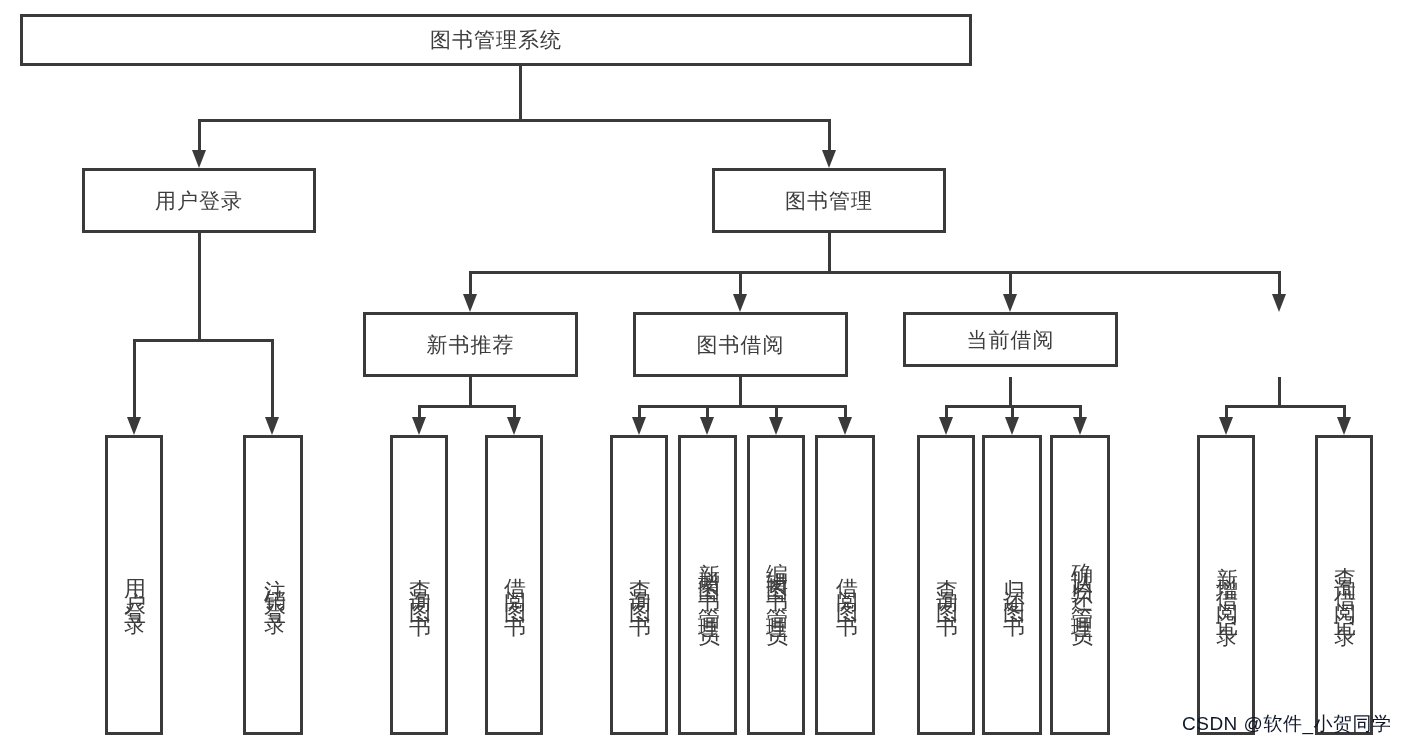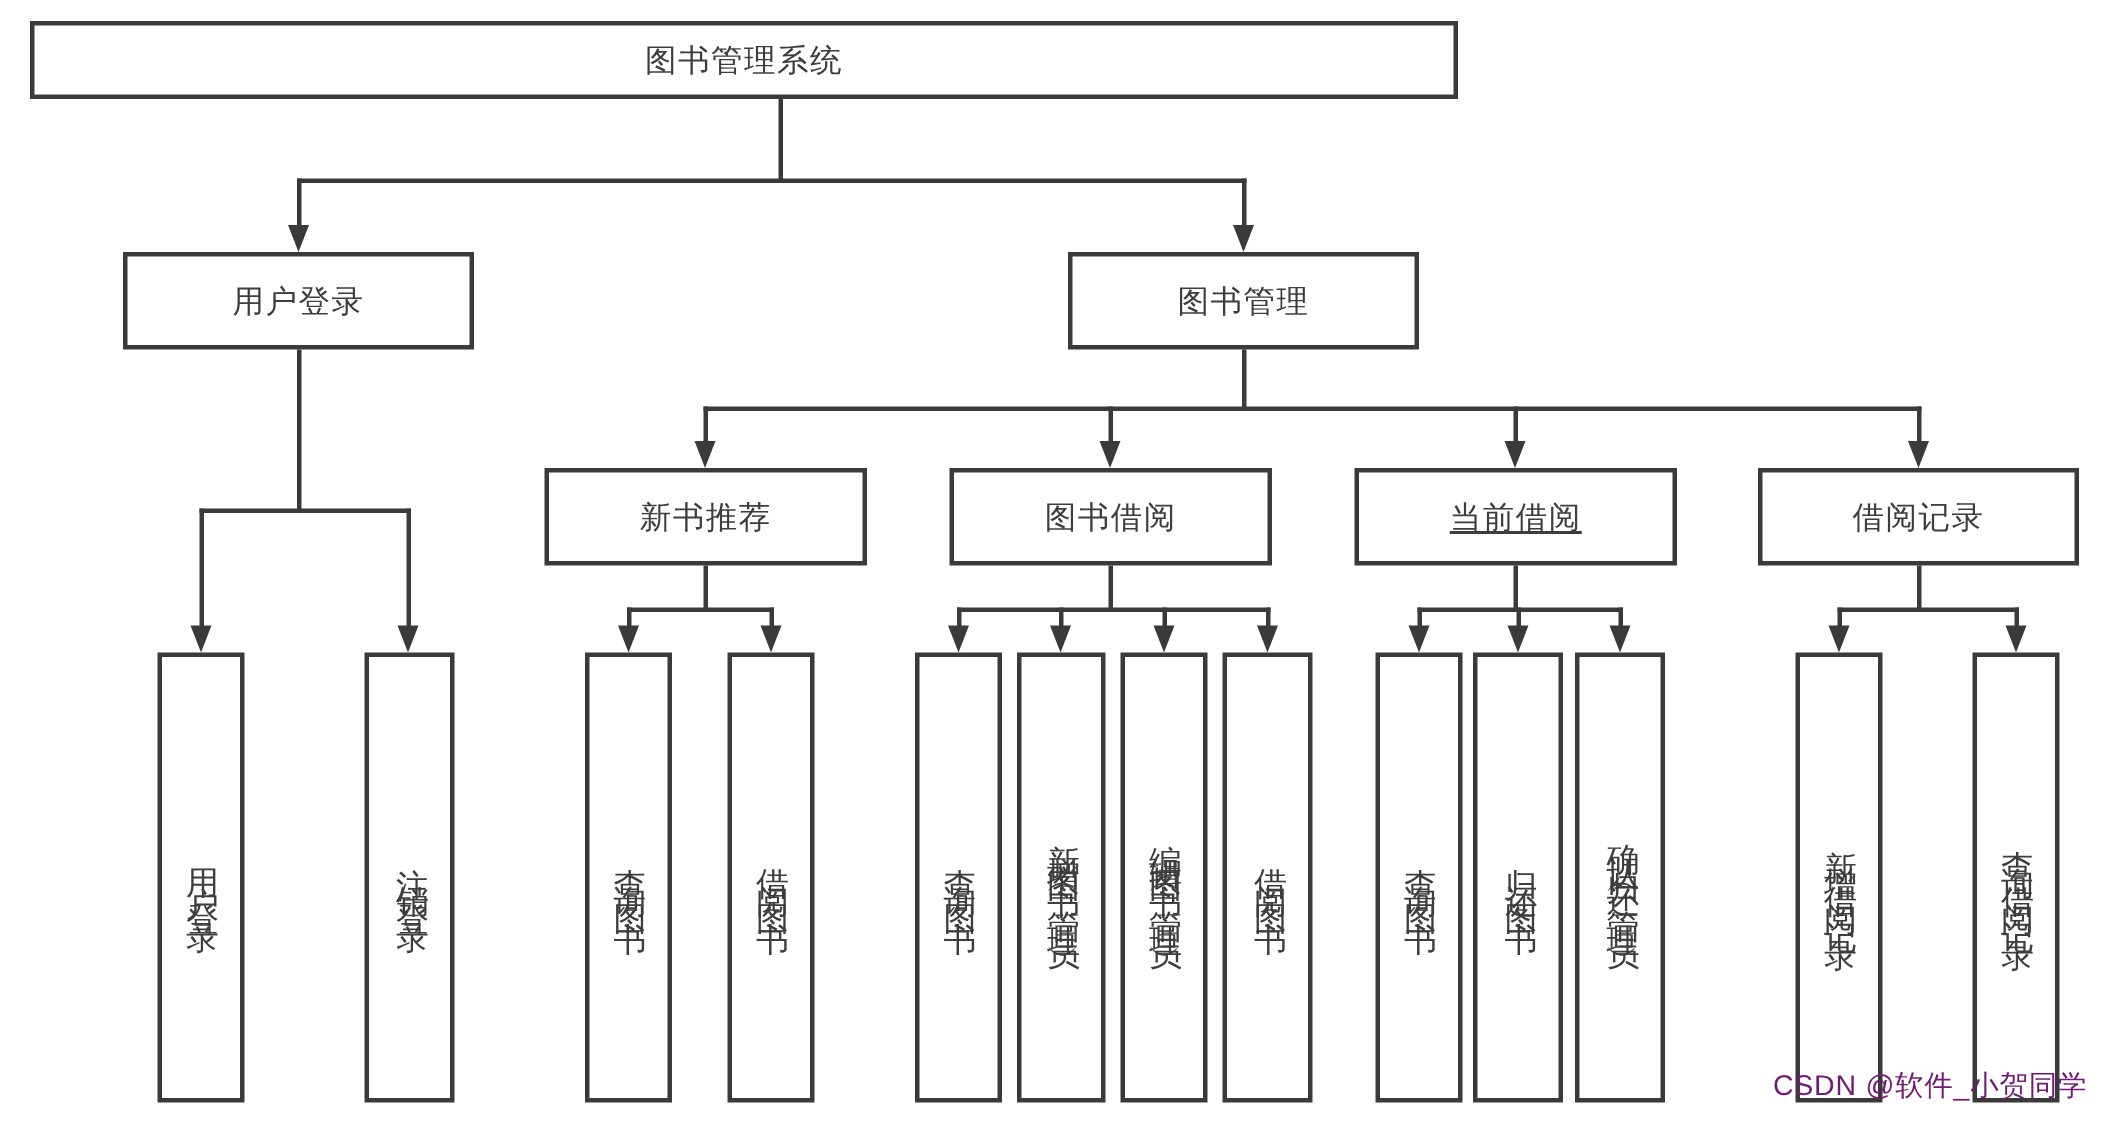--- a/index.html
+++ b/index.html
@@ -43,61 +43,60 @@
     border-left:7px solid transparent;
     border-right:7px solid transparent;
     border-top:18px solid #3a3a3a;
   }
   
   #root-box      {left:20px;  top:14px;  width:952px;height:52px;}
   #user-login-box{left:82px;  top:168px; width:234px; height:65px;}
   #book-mgmt-box {left:712px; top:168px; width:234px; height:65px;font-family:Liberation Mono, monospace;}
   #mod-newbook   {left:363px; top:312px; width:215px; height:65px;}
   #mod-borrow    {left:633px; top:312px; width:215px; height:65px;}
-  #mod-current   {left:903px; top:312px; width:215px; height:65px;text-decoration:underline;}
+  #mod-current   {left:903px; top:312px; width:215px; height:55px;}
   #mod-record    {left:1172px;top:312px; width:214px; height:65px;}
   .leaf{top:435px;height:300px;width:58px;line-height:50px;}
   #leaf-0 {left:105px;}
   #leaf-1 {left:243px;width:60px;}
   #leaf-2 {left:390px;}
   #leaf-3 {left:485px;}
   #leaf-4 {left:610px;}
   #leaf-5 {left:678px;width:59px;letter-spacing:9px;}
   #leaf-6 {left:747px;letter-spacing:9px;}
   #leaf-7 {left:815px;width:60px;}
   #leaf-8 {left:917px;}
   #leaf-9 {left:982px;width:60px;}
   #leaf-10{left:1050px;width:60px;letter-spacing:9px;}
   #leaf-11{left:1197px;}
   #leaf-12{left:1315px;}
   
   #watermark{
     position:absolute;
     left:1182px;top:711px;
     font-size:19px;
-    color:#701a75;
+    color:#0f172a;
     letter-spacing:0.5px;
     z-index:5;
     white-space:nowrap;
   }
 </style>
 </head>
 <body>
 
 <div id="canvas">
 
   <div id="root-box" class="node">图书管理系统</div>
 
   <div id="user-login-box" class="node">用户登录</div>
   <div id="book-mgmt-box" class="node">图书管理</div>
 
   <div id="mod-newbook" class="node">新书推荐</div>
   <div id="mod-borrow" class="node">图书借阅</div>
   <div id="mod-current" class="node">当前借阅</div>
-  <div id="mod-record" class="node">借阅记录</div>
 
   <div id="leaf-0" class="vbox leaf">用户登录</div>
   <div id="leaf-1" class="vbox leaf">注销登录</div>
   <div id="leaf-2" class="vbox leaf">查询图书</div>
   <div id="leaf-3" class="vbox leaf">借阅图书</div>
   <div id="leaf-4" class="vbox leaf">查询图书</div>
   <div id="leaf-5" class="vbox leaf">新增图书（管理员）</div>
   <div id="leaf-6" class="vbox leaf">编辑图书（管理员）</div>
   <div id="leaf-7" class="vbox leaf">借阅图书</div>
   <div id="leaf-8" class="vbox leaf">查询图书</div>

